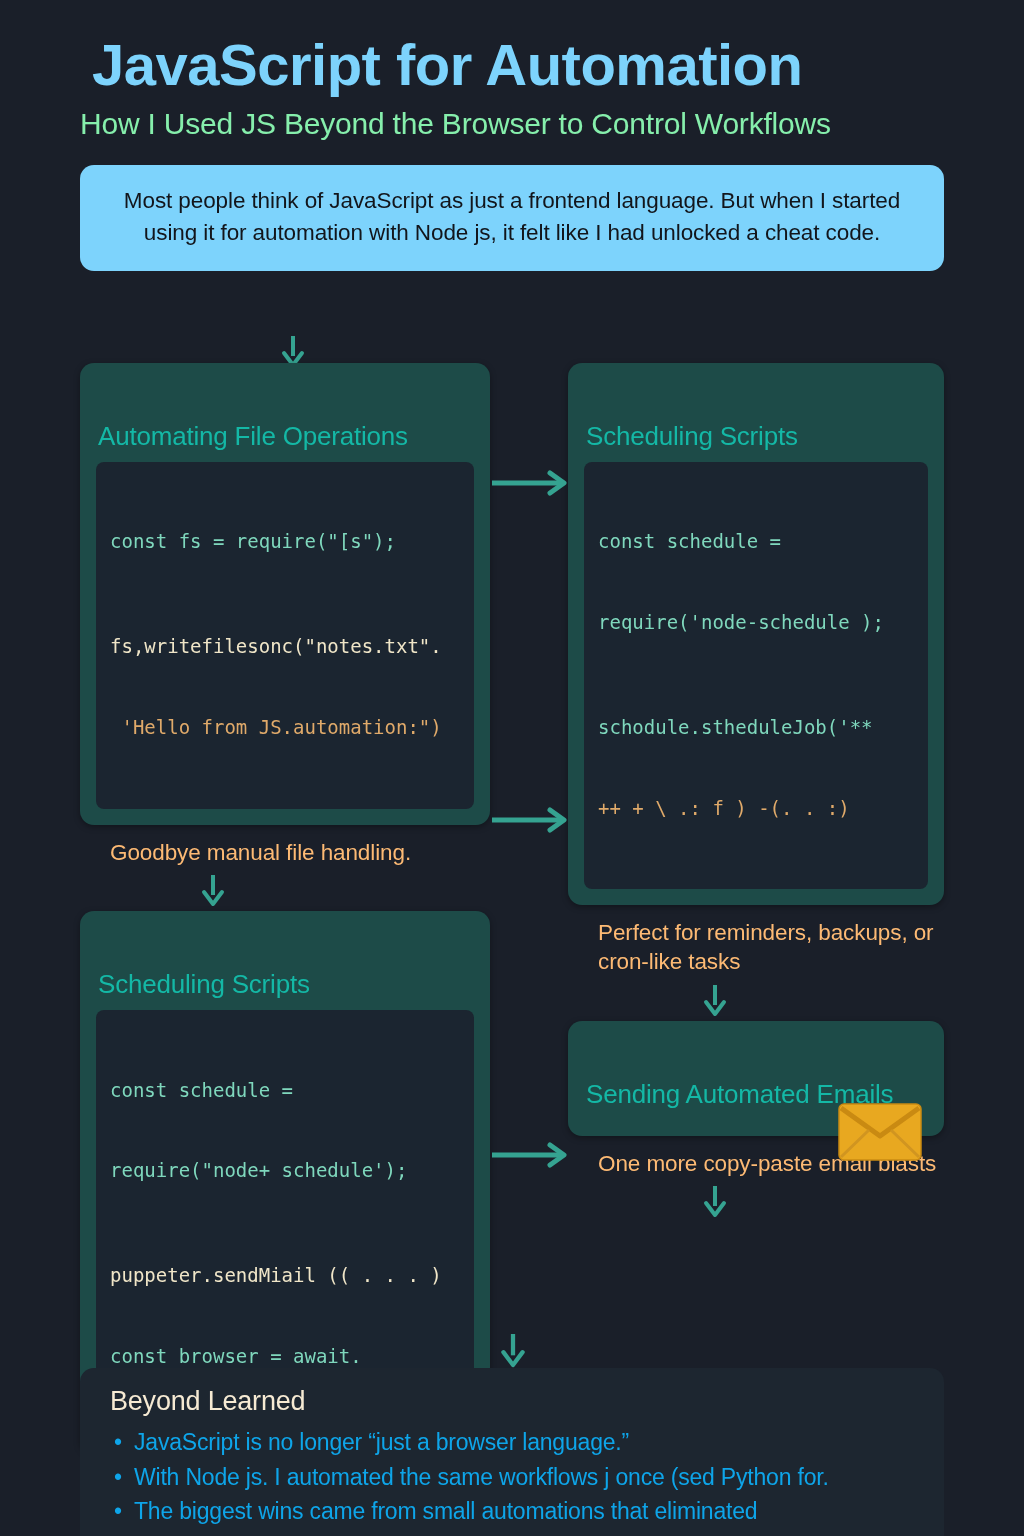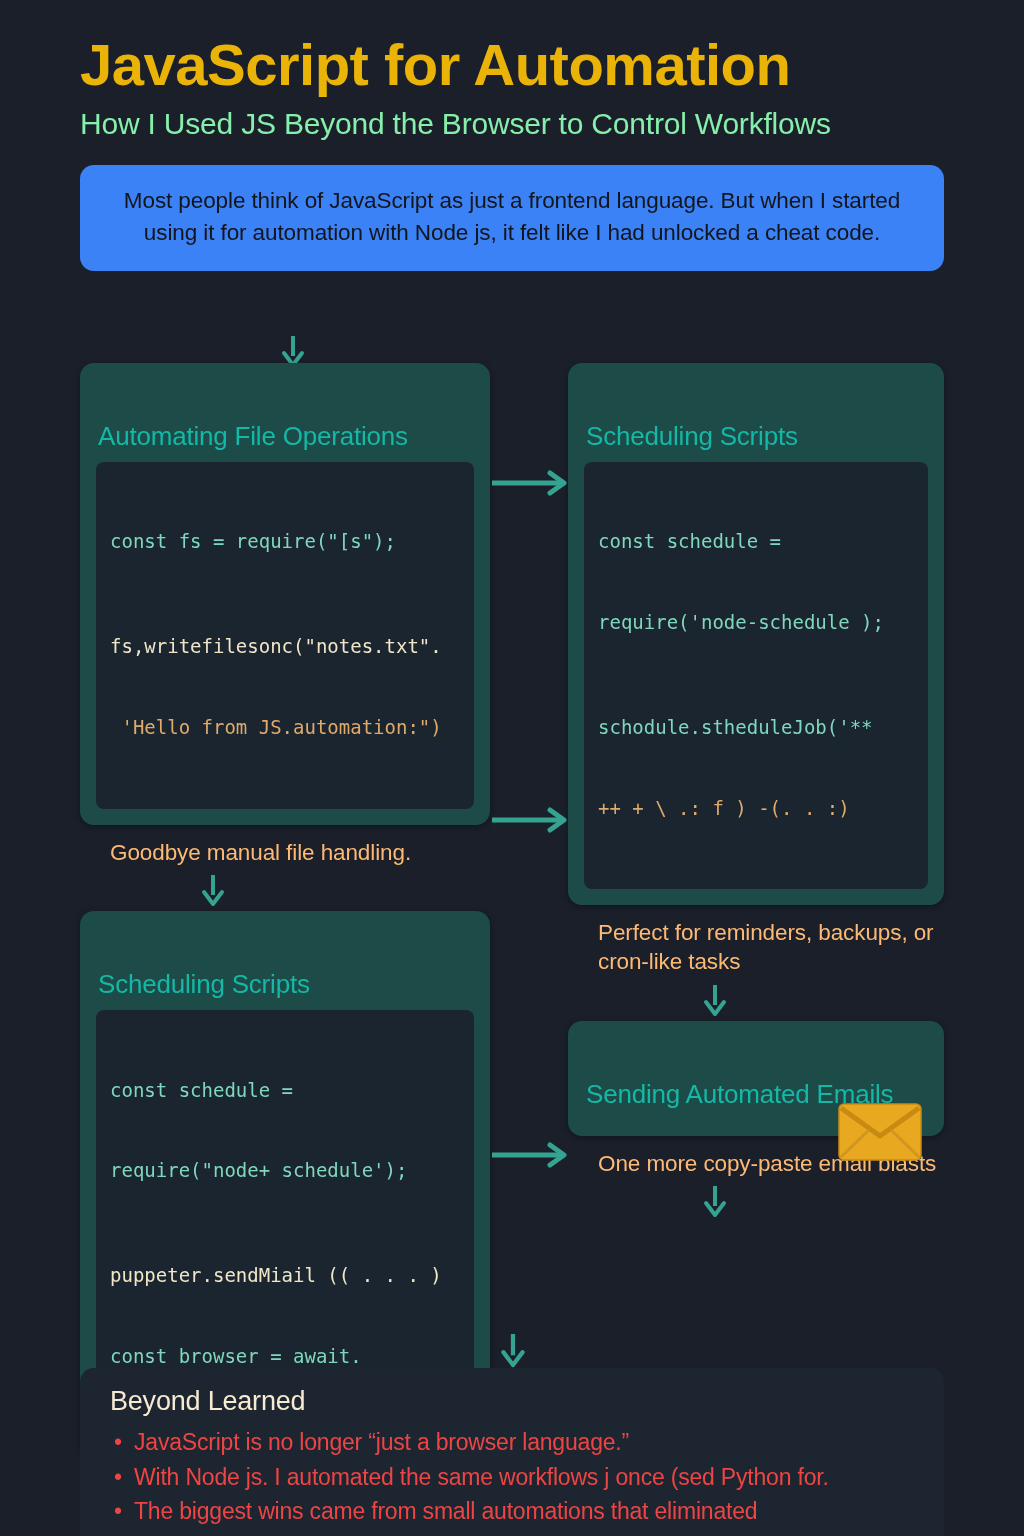--- a/index.html
+++ b/index.html
@@ -19,38 +19,39 @@
     height: 1536px;
     padding: 0;
   }
 
   
   .header { padding: 34px 80px 0 80px; }
 
   .title {
     font-size: 58px;
     font-weight: bold;
-    color: #eab308;
+    color: #7dd3fc;
     letter-spacing: -0.5px;
     line-height: 1.08;
+    margin-left: 12px;
   }
 
   .subtitle {
     margin-top: 10px;
     font-size: 30px;
     font-weight: normal;
     color: #86efac;
     line-height: 1.15;
     letter-spacing: -0.2px;
   }
 
   
   .intro-box {
     margin: 24px 80px 12px 80px;
-    background: #3b82f6;
+    background: #7dd3fc;
     border-radius: 14px;
     padding: 20px 26px 22px 26px;
     text-align: center;
   }
   .intro-text {
     color: #12151b;
     font-size: 22.5px;
     line-height: 1.42;
     letter-spacing: -0.1px;
   }
@@ -133,21 +134,21 @@
   }
   .bottom-title {
     color: #f6ead3;
     font-size: 27px;
     font-weight: normal;
     letter-spacing: -0.2px;
     margin-bottom: 8px;
   }
   .bullets { list-style: none; }
   .bullets li {
-    color: #ef4444;
+    color: #0ea5e9;
     font-size: 23px;
     line-height: 1.5;
     letter-spacing: -0.2px;
     position: relative;
     padding-left: 24px;
     white-space: nowrap;
   }
   .bullets li::before {
     content: "•";
     position: absolute;

